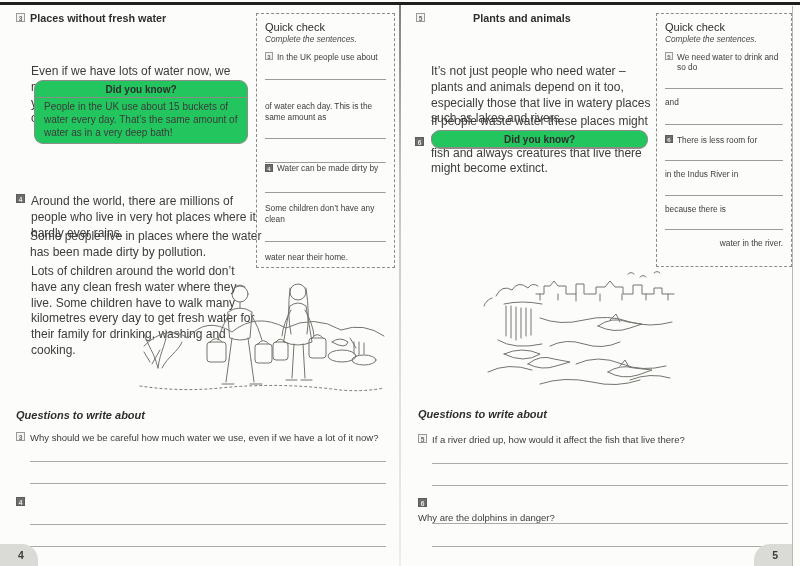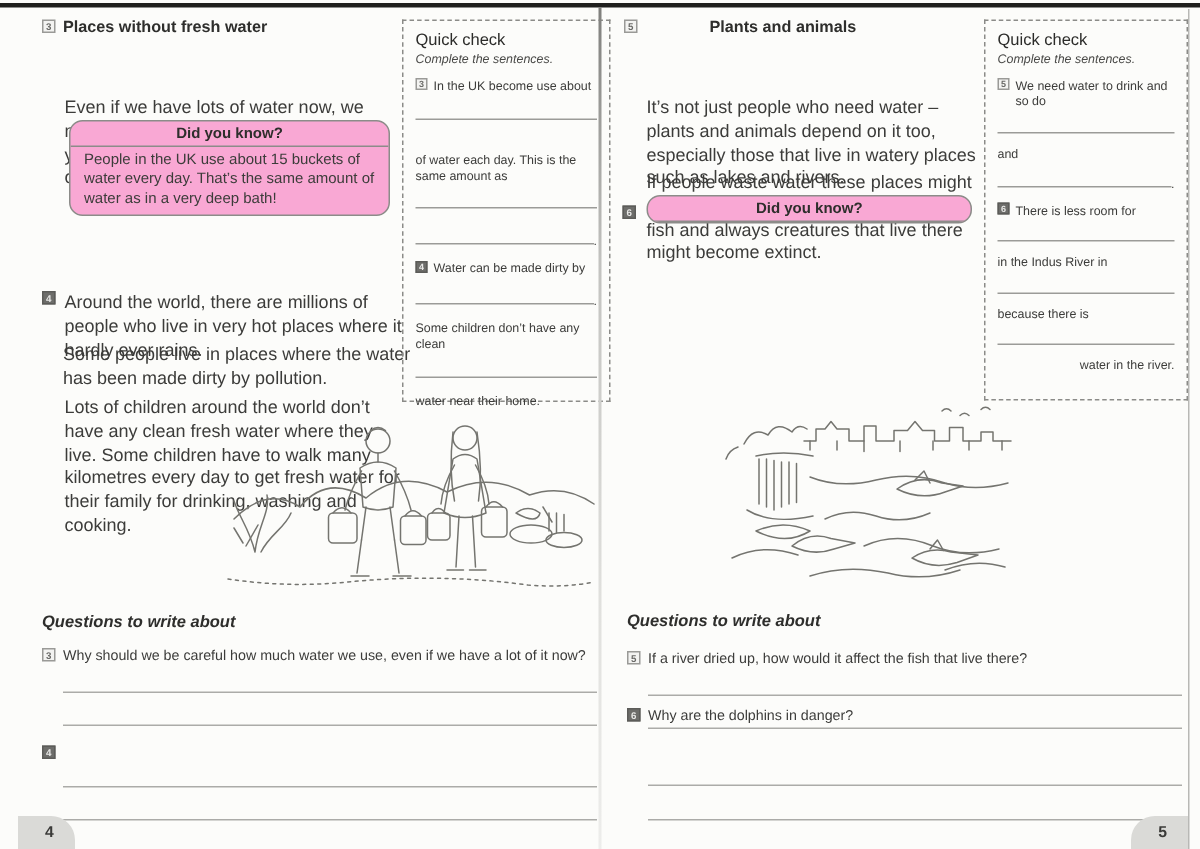--- a/index.html
+++ b/index.html
@@ -14,21 +14,21 @@
   .page{position:absolute;top:0;width:400px;height:566px;}
   
   .h-row{display:flex;align-items:flex-start;gap:5px;}
   .heading{font-weight:bold;font-size:10.8px;color:#2e2e2c;}
   .body{font-size:12px;line-height:1.32;color:#3c3c3a;margin-top:36px;}
   .mk{flex:0 0 auto;width:9px;height:9px;margin-top:1px;font-size:6.5px;line-height:9px;
       text-align:center;font-weight:bold;box-sizing:border-box;}
   .mk.open{border:1px solid #9a9a97;color:#6a6a67;background:#f3f3f1;}
   .mk.filled{background:#6d6d6a;color:#e9e9e7;border:1px solid #5c5c59;}
   
-  .dyk{border:1.5px solid #8c8c89;border-radius:9px;background:#f9a8d4;overflow:hidden;box-sizing:border-box;}
+  .dyk{border:1.5px solid #8c8c89;border-radius:9px;background:#22c55e;overflow:hidden;box-sizing:border-box;}
   .dyk .t{font-weight:bold;text-align:center;font-size:10px;padding:3px 0 2px;
           border-bottom:1.2px solid #8c8c89;color:#2e2e2c;}
   .dyk .b{font-size:10px;line-height:1.28;padding:3px 9px 4px;color:#3c3c3a;}
   
   .qc{border:1.5px dashed #8b8b88;padding:7px 8px;box-sizing:border-box;background:transparent;}
   .qc .qtitle{font-weight:normal;font-size:11px;color:#2c2c2a;}
   .qc .qsub{font-style:italic;font-size:8.3px;color:#4a4a48;margin-top:1px;}
   .qc-row{display:flex;gap:4px;align-items:flex-start;font-size:8.3px;line-height:1.25;color:#3c3c3a;}
   .qc-row .mk{width:8px;height:8px;line-height:8px;font-size:6px;margin-top:0;}
   .qc-blank{display:flex;align-items:flex-end;}
@@ -45,21 +45,21 @@
   .tab.l{left:0;width:38px;border-top-right-radius:16px;padding-left:18px;}
   .tab.r{right:8px;width:38px;border-top-left-radius:16px;justify-content:flex-end;padding-right:14px;}
   .illus svg{width:100%;height:100%;}
 </style>
 </head>
 <body>
 
 <div id="stage">
   <div class="top-edge"></div>
 
-  <div class="page" style="left:12px;">
+  <div class="page" style="left:0;">
 
     <div class="abs h-row" style="left:16px;top:12px;width:250px;">
       <span class="mk open">3</span>
       <span class="heading">Places without fresh water</span>
     </div>
 
     <div class="abs body" style="left:31px;top:28px;width:224px;">Even if we have lots of water now, we may not always be so lucky. In some years there might be lots of rain, and in other years, not enough.</div>
 
     <div class="abs dyk" style="left:34px;top:80px;width:214px;">
       <div class="t">Did you know?</div>
@@ -73,36 +73,36 @@
       <span class="body">Some people live in places where the water has been made dirty by pollution.</span>
     </div>
 
     <div class="abs body" style="left:31px;top:228px;width:228px;">Lots of children around the world don’t have any clean fresh water where they live. Some children have to walk many kilometres every day to get fresh water for their family for drinking, washing and cooking.</div>
 
     <div class="abs qc" style="left:256px;top:13px;width:139px;height:255px;">
       <div class="qtitle">Quick check</div>
       <div class="qsub">Complete the sentences.</div>
       <div class="qc-row" style="margin-top:8px;">
         <span class="mk open">3</span>
-        <span>In the UK become use about</span>
+        <span>In the UK people use about</span>
       </div>
       <div class="qc-blank" style="margin-top:15px;">
           <div class="ln"></div>
         </div>
       <div class="qc-row" style="margin-top:21px;">
         <span>of water each day. This is the same amount as</span>
       </div>
       <div class="qc-blank" style="margin-top:14px;">
           <div class="ln"></div>
         </div>
       <div class="qc-blank" style="margin-top:19px;">
           <div class="ln"></div>
           <span class="sfx">.</span>
         </div>
-      <div class="qc-row" style="margin-top:10px;align-items:center;">
+      <div class="qc-row" style="margin-top:0;align-items:center;">
         <span class="mk filled">4</span>
         <span>Water can be made dirty by</span>
       </div>
       <div class="qc-blank" style="margin-top:15px;">
           <div class="ln"></div>
           <span class="sfx">.</span>
         </div>
       <div class="qc-row" style="margin-top:10px;">
         <span>Some children don’t have any clean</span>
       </div>
@@ -254,21 +254,21 @@
 
     <div class="abs qt" style="left:18px;top:408px;">Questions to write about</div>
 
     <div class="abs q-row" style="left:18px;top:434px;width:370px;">
       <span class="mk open">5</span>
       <span>If a river dried up, how would it affect the fish that live there?</span>
     </div>
     <div class="abs ans" style="left:32px;top:461px;width:356px;"></div>
     <div class="abs ans" style="left:32px;top:483px;width:356px;"></div>
 
-    <div class="abs q-row" style="left:18px;top:472px;width:370px;">
+    <div class="abs q-row" style="left:18px;top:498px;width:370px;flex-direction:column;">
       <span class="mk filled">6</span>
       <span>Why are the dolphins in danger?</span>
     </div>
     <div class="abs ans" style="left:32px;top:521px;width:356px;"></div>
     <div class="abs ans" style="left:32px;top:544px;width:356px;"></div>
 
     <div class="tab r">
       <span>5</span>
     </div>
   </div>

